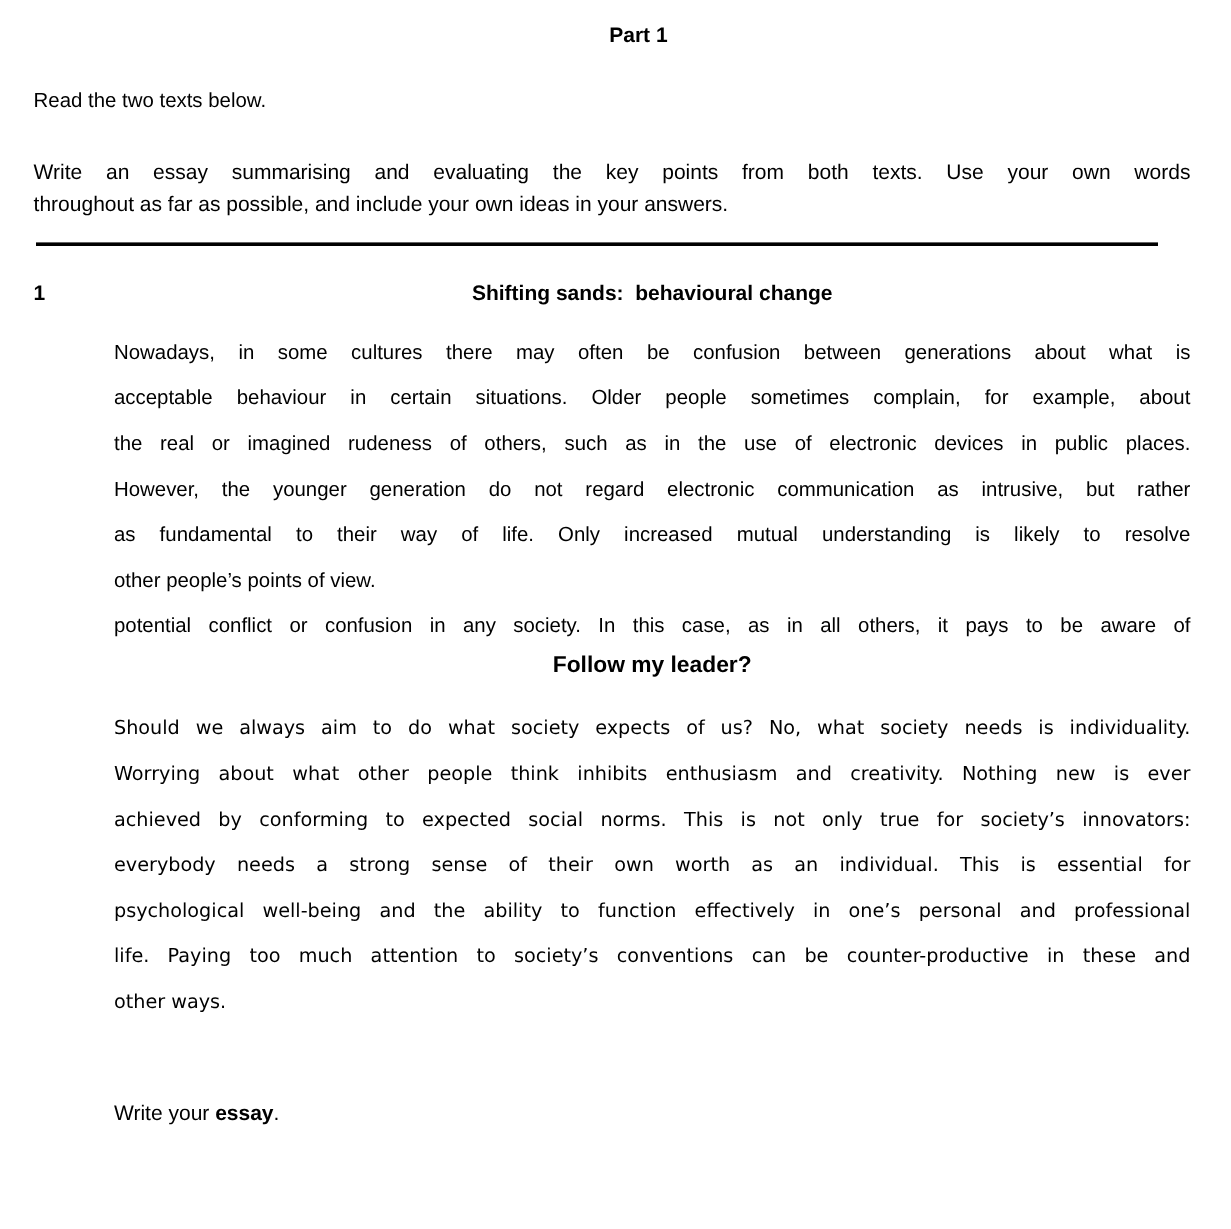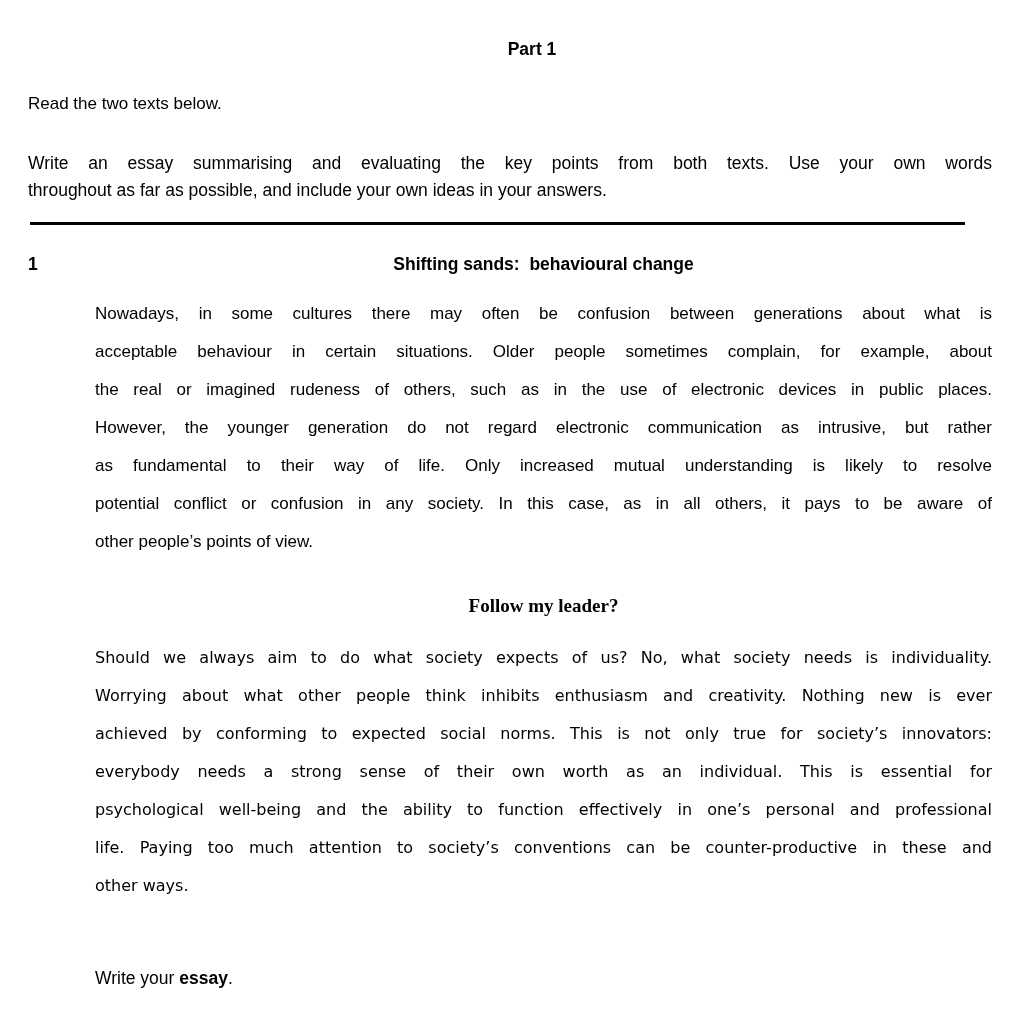--- a/index.html
+++ b/index.html
@@ -2,36 +2,36 @@
 <html><head>
 <meta charset="utf-8">
 <style>
   html,body{margin:0;padding:0;background:#ffffff;}
   .page{
     width:1026px;height:1024px;box-sizing:border-box;
     background:#ffffff;color:#000000;
     font-family:"Liberation Sans",sans-serif;
     padding:0 34px 0 28px;overflow:hidden;
   }
-  .part-title{padding-top:36px;padding-left:44px;text-align:center;font-weight:700;font-size:17.5px;line-height:27px;}
+  .part-title{padding-top:16px;padding-left:44px;text-align:center;font-weight:700;font-size:17.5px;line-height:27px;}
   .read{margin-top:27px;font-size:17px;line-height:27px;}
   .para{margin-top:33px;font-size:17.5px;}
   .para .jline{line-height:27px;}
   .answer{margin-top:20px;font-size:17.5px;line-height:27px;}
   .rule{margin:18px 0 0 2px;border:none;border-top:3px solid #000;width:935px;}
   .section-row{margin-top:26px;display:flex;}
   .qnum{width:67px;font-weight:700;font-size:17.5px;line-height:27px;}
   .t1title{flex:1;text-align:center;font-weight:700;font-size:17.5px;line-height:27px;white-space:pre;}
   .body{margin-left:67px;width:897px;}
   .t1{margin-top:17px;font-size:17px;}
   .t1 .jline{line-height:38px;}
   .t2title{
-    margin-top:31px;margin-left:67px;width:897px;text-align:center;
+    margin-left:67px;width:897px;text-align:center;
     font-weight:700;font-size:19px;line-height:27px;
-    font-family:Liberation Serif, serif;
+    font-family:Liberation Sans, sans-serif;
   }
   .t2{margin-top:20px;font-family:"DejaVu Sans",sans-serif;font-size:16px;}
   .t2 .jline{line-height:38px;}
   .task{margin-top:60px;margin-left:67px;font-size:17.5px;line-height:27px;}
   .jline{text-align:justify;text-align-last:justify;}
   .jline.jlast{text-align-last:left;}
   strong{font-weight:700;}
 </style>
 </head>
 <body>
@@ -54,22 +54,22 @@
     <div class="qnum">1</div>
     <div class="t1title">Shifting sands:  behavioural change</div>
   </div>
 
   <div class="body t1">
       <div class="jline">Nowadays, in some cultures there may often be confusion between generations about what is</div>
       <div class="jline">acceptable behaviour in certain situations. Older people sometimes complain, for example, about</div>
       <div class="jline">the real or imagined rudeness of others, such as in the use of electronic devices in public places.</div>
       <div class="jline">However, the younger generation do not regard electronic communication as intrusive, but rather</div>
       <div class="jline">as fundamental to their way of life. Only increased mutual understanding is likely to resolve</div>
+      <div class="jline jlast">other people’s points of view.</div>
       <div class="jline">potential conflict or confusion in any society. In this case, as in all others, it pays to be aware of</div>
-      <div class="jline jlast">other people’s points of view.</div>
     </div>
 
   <div class="t2title">Follow my leader?</div>
 
   <div class="body t2">
       <div class="jline">Should we always aim to do what society expects of us? No, what society needs is individuality.</div>
       <div class="jline">Worrying about what other people think inhibits enthusiasm and creativity. Nothing new is ever</div>
       <div class="jline">achieved by conforming to expected social norms. This is not only true for society’s innovators:</div>
       <div class="jline">everybody needs a strong sense of their own worth as an individual. This is essential for</div>
       <div class="jline">psychological well-being and the ability to function effectively in one’s personal and professional</div>

